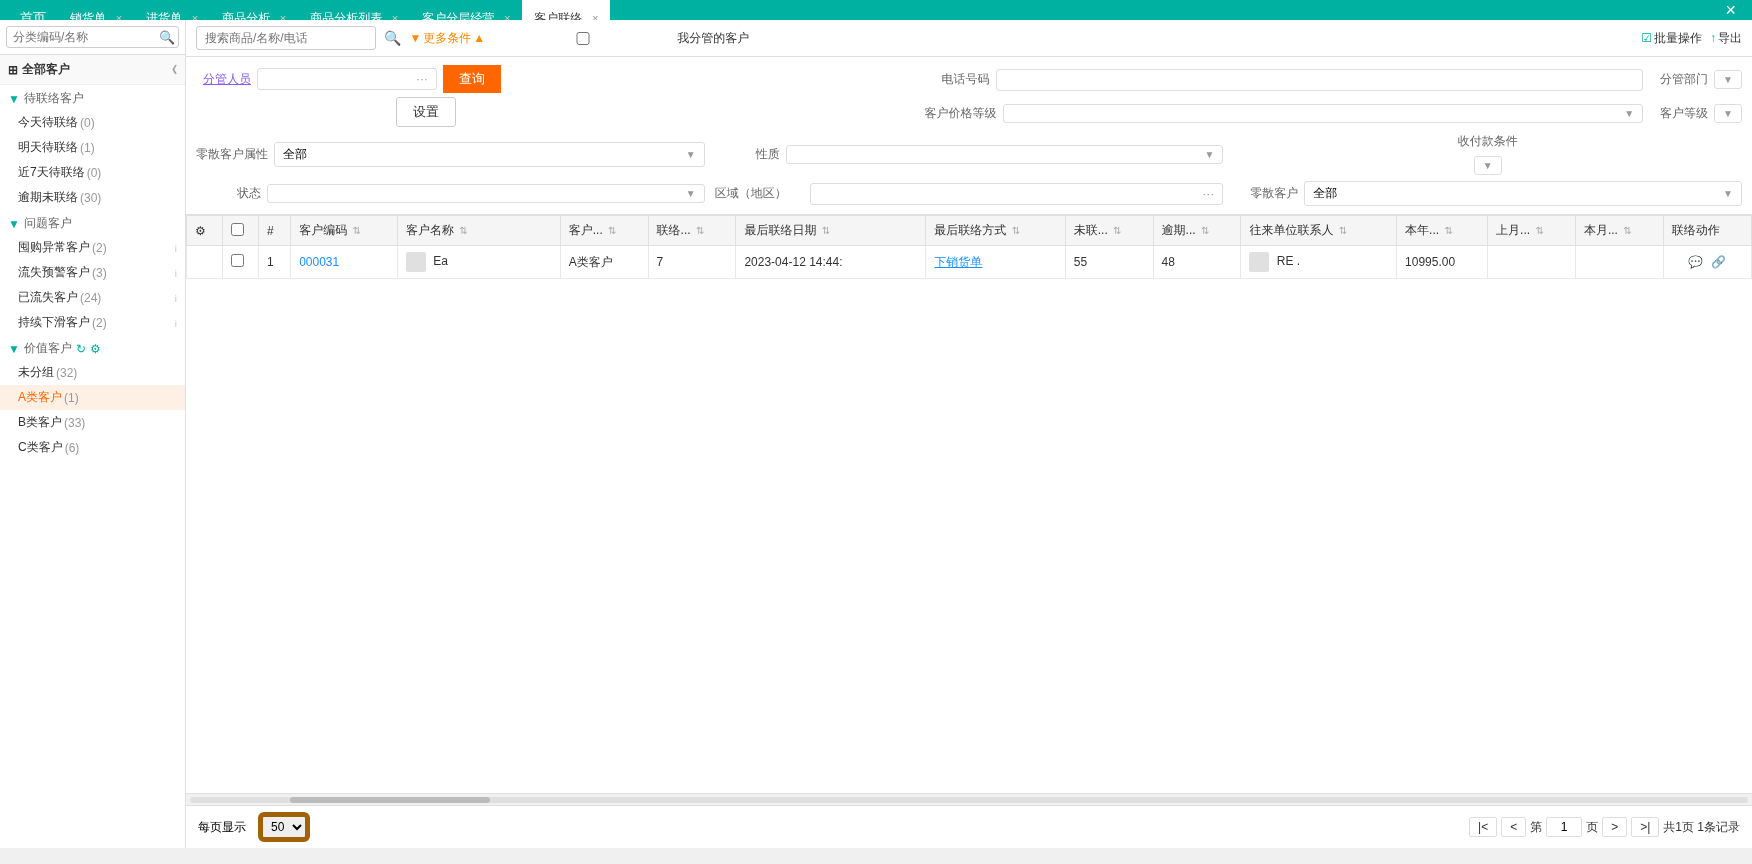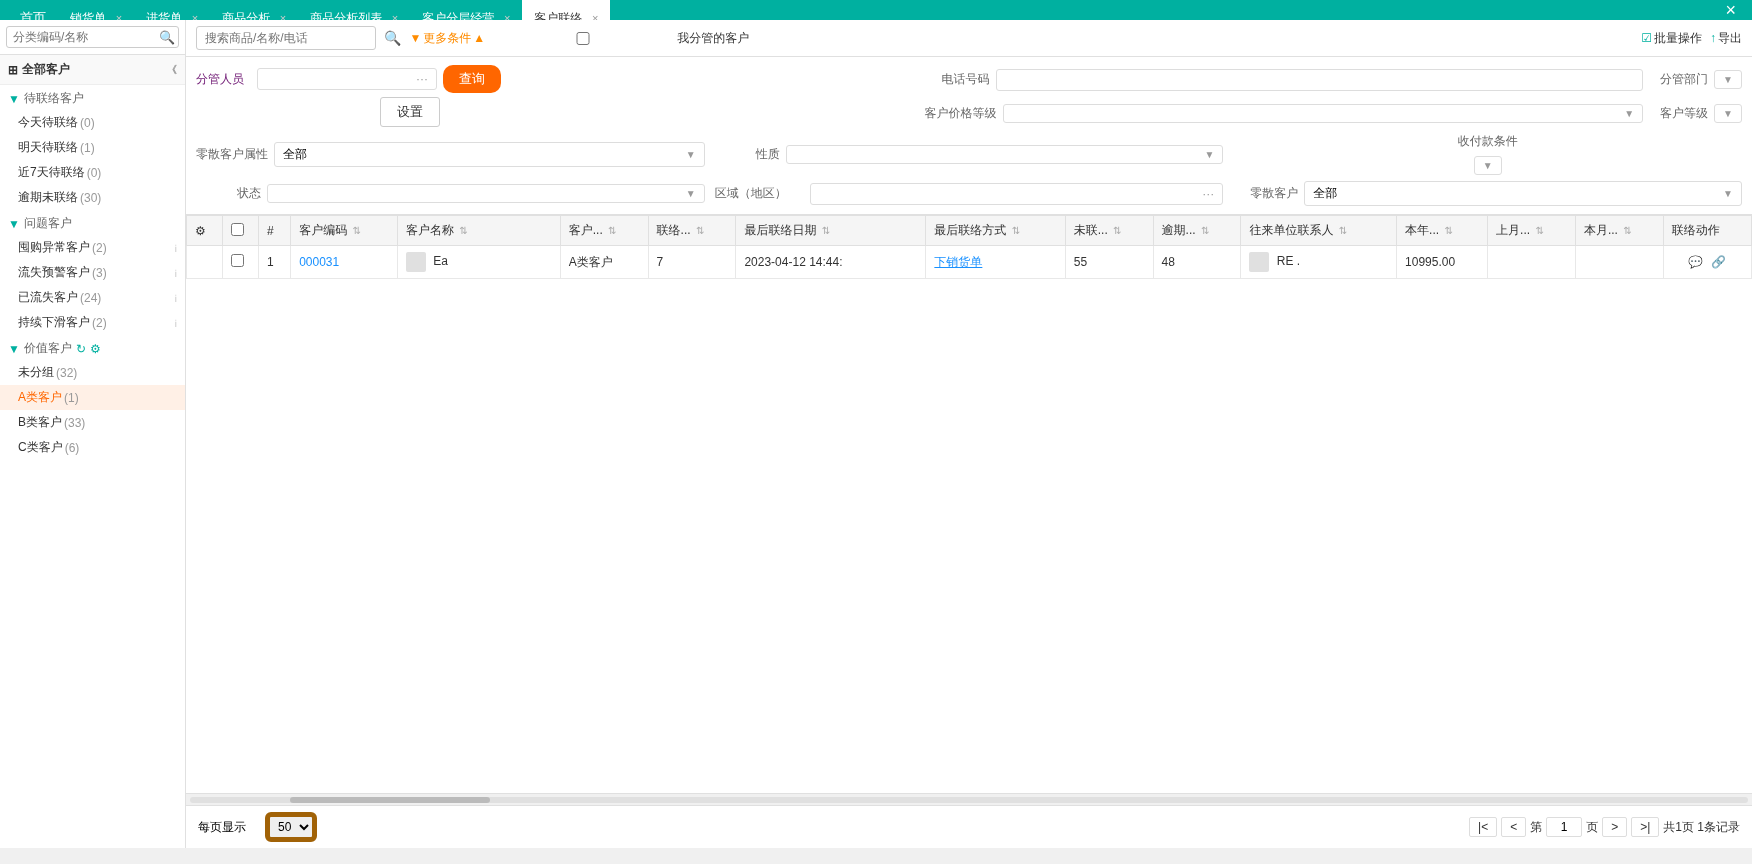--- a/index.html
+++ b/index.html
@@ -39,36 +39,36 @@
     
     .toolbar { display: flex; align-items: center; padding: 6px 10px; background: #fff; border-bottom: 1px solid #e0e0e0; gap: 8px; }
     .toolbar input { border: 1px solid #ccc; border-radius: 3px; padding: 4px 8px; width: 180px; font-size: 12px; outline: none; }
     .toolbar .search-btn { color: #00b0a0; cursor: pointer; font-size: 14px; }
     .toolbar .more-filter { color: #ff8c00; cursor: pointer; display: flex; align-items: center; gap: 2px; }
     .toolbar .checkbox-label { display: flex; align-items: center; gap: 4px; color: #333; cursor: pointer; }
     .toolbar .spacer { flex: 1; }
     .toolbar .action-btn { color: #333; cursor: pointer; display: flex; align-items: center; gap: 2px; font-size: 12px; }
 
     
-    .btn-query { background: #ff6600; color: #fff; border: none; border-radius: 10px; padding: 5px 16px; cursor: pointer; font-size: 13px; }
+    .btn-query { background: #ff6600; color: #fff; border: none; border-radius: 0; padding: 5px 16px; cursor: pointer; font-size: 13px; }
     .btn-settings { background: #fff; color: #333; border: 1px solid #ccc; border-radius: 3px; padding: 5px 16px; cursor: pointer; font-size: 13px; }
 
     
     .table-area { flex: 1; overflow: auto; background: #fff; margin: 0; }
     .data-table { width: 100%; border-collapse: collapse; font-size: 12px; }
     .data-table th { background: #f5f5f5; border: 1px solid #e0e0e0; padding: 6px 8px; text-align: left; color: #333; white-space: nowrap; font-weight: normal; }
     .data-table th .sort-icon { color: #aaa; margin-left: 2px; font-size: 10px; }
     .data-table td { border: 1px solid #e8e8e8; padding: 6px 8px; color: #333; white-space: nowrap; }
     .data-table .link { color: #1890ff; text-decoration: underline; cursor: pointer; }
     
     .settings-col { width: 36px; text-align: center; }
 
     
     .footer { display: flex; align-items: center; justify-content: space-between; padding: 6px 12px; background: #fff; border-top: 1px solid #e0e0e0; }
-    .footer-left { display: flex; align-items: center; gap: 19px; }
+    .footer-left { display: flex; align-items: center; gap: 12px; }
     .footer-right { display: flex; align-items: center; gap: 4px; color: #333; }
     .pagination-btn { border: 1px solid #ddd; background: #fff; color: #333; padding: 2px 8px; cursor: pointer; border-radius: 2px; font-size: 12px; }
     .page-input { width: 36px; border: 1px solid #ddd; text-align: center; padding: 2px 4px; border-radius: 2px; }
     .scrollbar-area { height: 12px; background: #f0f0f0; border-top: 1px solid #e0e0e0; display: flex; align-items: center; padding: 0 4px; }
     .scrollbar-track { flex: 1; height: 6px; background: #e0e0e0; border-radius: 3px; }
     .scrollbar-thumb { width: 200px; height: 6px; background: #bbb; border-radius: 3px; margin-left: 100px; }
   </style>
 </head>
 <body>
 
@@ -223,29 +223,29 @@
           </div>
           <div style="display:flex;align-items:center;gap:6px;">
             <span style="min-width:55px;text-align:right;color:#666;">分管部门</span>
             <div style="flex:1;border:1px solid #ddd;border-radius:3px;padding:3px 8px;display:flex;align-items:center;justify-content:space-between;cursor:pointer;">
               <span></span>
               <span style="color:#999;font-size:10px;">▼</span>
             </div>
           </div>
           <div style="display:flex;align-items:flex-start;gap:4px;grid-row:1/3;flex-direction:column;">
             <div style="display:flex;align-items:center;gap:6px;">
-              <span style="min-width:55px;color:#701a75;">分管人员</span>
+              <span style="min-width:55px;text-align:right;color:#8b5cf6;text-decoration:underline;">分管人员</span>
               <div style="flex:1;border:1px solid #ddd;border-radius:3px;padding:3px 8px;display:flex;align-items:center;justify-content:space-between;cursor:pointer;min-width:180px;">
                 <span></span>
                 <span style="color:#999;">···</span>
               </div>
               <button class="btn-query">查询</button>
             </div>
             <div style="display:flex;justify-content:flex-end;min-width:260px;">
-              <button class="btn-settings" style="margin-left:auto;margin-right:16px;">设置</button>
+              <button class="btn-settings" style="margin-left:auto;margin-right:0;">设置</button>
             </div>
           </div>
 
           <div style="display:flex;align-items:center;gap:6px;">
             <span style="min-width:65px;text-align:right;color:#666;">客户价格等级</span>
             <div style="flex:1;border:1px solid #ddd;border-radius:3px;padding:3px 8px;display:flex;align-items:center;justify-content:space-between;cursor:pointer;">
               <span></span>
               <span style="color:#999;font-size:10px;">▼</span>
             </div>
           </div>

